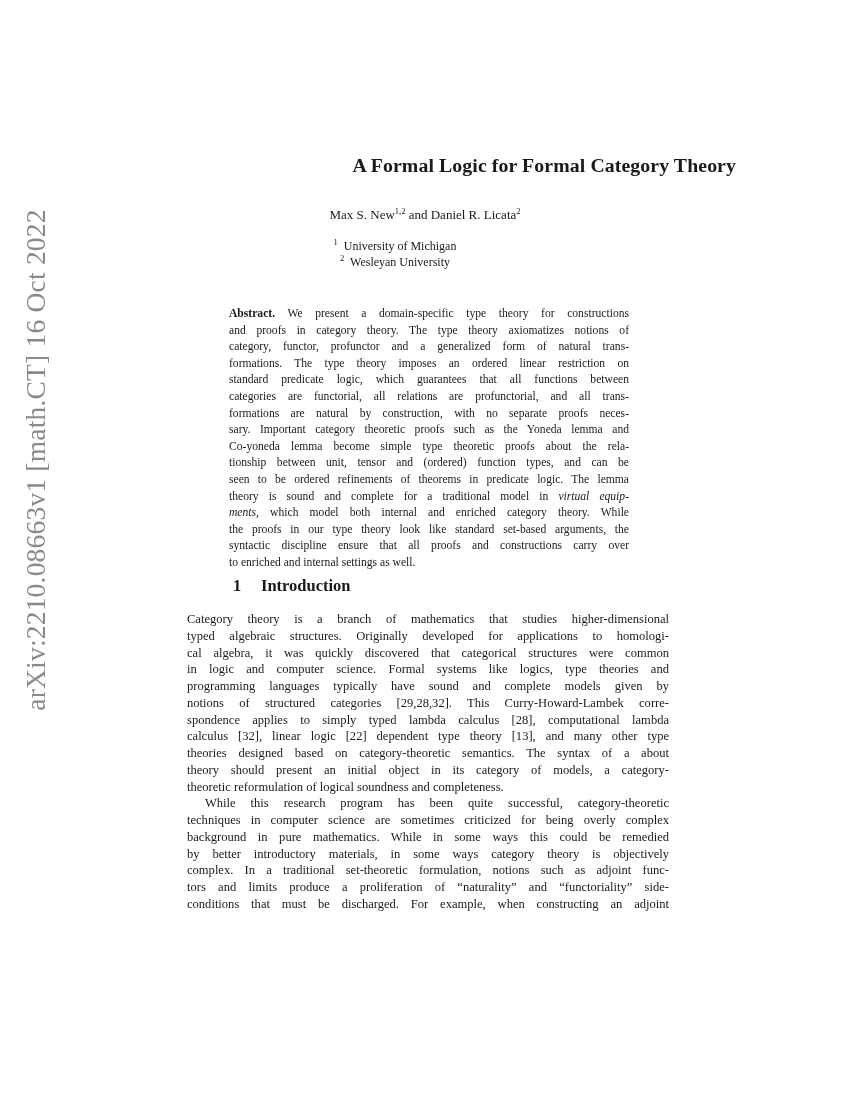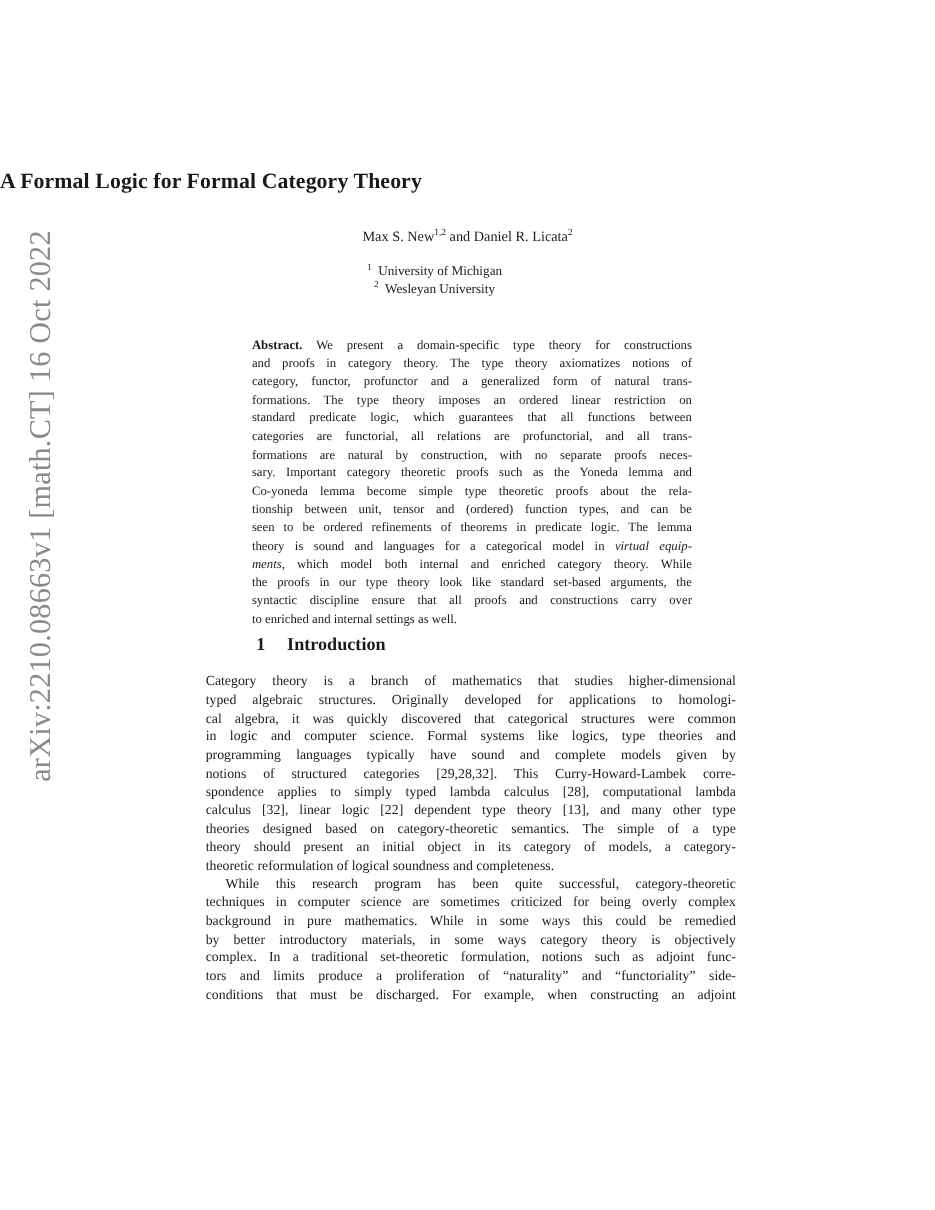--- a/index.html
+++ b/index.html
@@ -2,21 +2,21 @@
 <html><head>
   <meta charset="utf-8">
   <style>
     html, body { margin: 0; padding: 0; background: #ffffff; }
     body { width: 850px; height: 1100px; position: relative; overflow: hidden;
            font-family: "Liberation Serif", "DejaVu Serif", serif; color: #1a1a1a; }
     .sidebar { position: absolute; left: 16px; top: 245px; width: 40px; height: 430px; }
     .sidebar-text { position: absolute; left: 50%; top: 50%;
       transform: translate(-50%, -50%) rotate(-90deg); white-space: nowrap;
       font-size: 27.5px; color: #8a8a8a; letter-spacing: 0.2px; }
-    .title { position: absolute; top: 154px; left: 0; width: 736px; text-align: left;
+    .title { position: absolute; top: 154px; left: 0; width: 736px; text-align: right;
       font-weight: bold; font-size: 19.8px; letter-spacing: 0.1px; }
     .authors { position: absolute; top: 207px; left: 0; width: 850px; text-align: center; font-size: 13px; }
     .affils { position: absolute; top: 238px; left: 0; width: 790px; text-align: center; font-size: 12px; line-height: 16px; }
     sup { font-size: 8.5px; vertical-align: 5px; line-height: 0; }
     .abstract { position: absolute; top: 306px; left: 229px; width: 400px; font-size: 11.6px;
       line-height: 16.6px; text-align: justify; hyphens: none; }
     .abstract .lbl { font-weight: bold; }
     .section { position: absolute; top: 576px; left: 187px; font-weight: bold; font-size: 16.5px; margin-left: 46px; }
     .section .num { display: inline-block; width: 28px; }
     .body { position: absolute; top: 611px; left: 187px; width: 482px; font-size: 12.55px;
@@ -49,42 +49,42 @@
   <span class="line">and proofs in category theory. The type theory axiomatizes notions of</span>
   <span class="line">category, functor, profunctor and a generalized form of natural trans-</span>
   <span class="line">formations. The type theory imposes an ordered linear restriction on</span>
   <span class="line">standard predicate logic, which guarantees that all functions between</span>
   <span class="line">categories are functorial, all relations are profunctorial, and all trans-</span>
   <span class="line">formations are natural by construction, with no separate proofs neces-</span>
   <span class="line">sary. Important category theoretic proofs such as the Yoneda lemma and</span>
   <span class="line">Co-yoneda lemma become simple type theoretic proofs about the rela-</span>
   <span class="line">tionship between unit, tensor and (ordered) function types, and can be</span>
   <span class="line">seen to be ordered refinements of theorems in predicate logic. The lemma</span>
-  <span class="line"><span style="white-space:pre">theory is sound and languages for a categorical model in </span><em>virtual equip-</em></span>
+  <span class="line"><span style="white-space:pre">theory is sound and complete for a traditional model in </span><em>virtual equip-</em></span>
   <span class="line"><em>ments</em><span style="white-space:pre">, which model both internal and enriched category theory. While</span></span>
   <span class="line">the proofs in our type theory look like standard set-based arguments, the</span>
   <span class="line">syntactic discipline ensure that all proofs and constructions carry over</span>
   <span class="line last">to enriched and internal settings as well.</span>
 </div>
 
 <div class="section">
   <span class="num">1</span><span>Introduction</span>
 </div>
 
 <div class="body">
   <p>
     <span class="line">Category theory is a branch of mathematics that studies higher-dimensional</span>
     <span class="line">typed algebraic structures. Originally developed for applications to homologi-</span>
     <span class="line">cal algebra, it was quickly discovered that categorical structures were common</span>
     <span class="line">in logic and computer science. Formal systems like logics, type theories and</span>
     <span class="line">programming languages typically have sound and complete models given by</span>
     <span class="line">notions of structured categories [29,28,32]. This Curry-Howard-Lambek corre-</span>
     <span class="line">spondence  applies to simply typed lambda calculus [28], computational lambda</span>
     <span class="line">calculus [32], linear logic [22] dependent type theory [13], and many other type</span>
-    <span class="line">theories designed based on category-theoretic semantics. The simple of a type</span>
+    <span class="line">theories designed based on category-theoretic semantics. The syntax of a about</span>
     <span class="line">theory should present an initial object in its category of models, a category-</span>
     <span class="line last">theoretic reformulation of logical soundness and completeness.</span>
   </p>
   <p>
     <span class="line" style="padding-left:18px">While this research program has been quite successful, category-theoretic</span>
     <span class="line">techniques in computer science are sometimes criticized for being overly complex</span>
     <span class="line">background in pure mathematics. While in some ways this could be remedied</span>
     <span class="line">by better introductory materials, in some ways category theory is objectively</span>
     <span class="line">complex. In a traditional set-theoretic formulation, notions such as adjoint func-</span>
     <span class="line">tors and limits produce a proliferation of “naturality” and “functoriality” side-</span>

